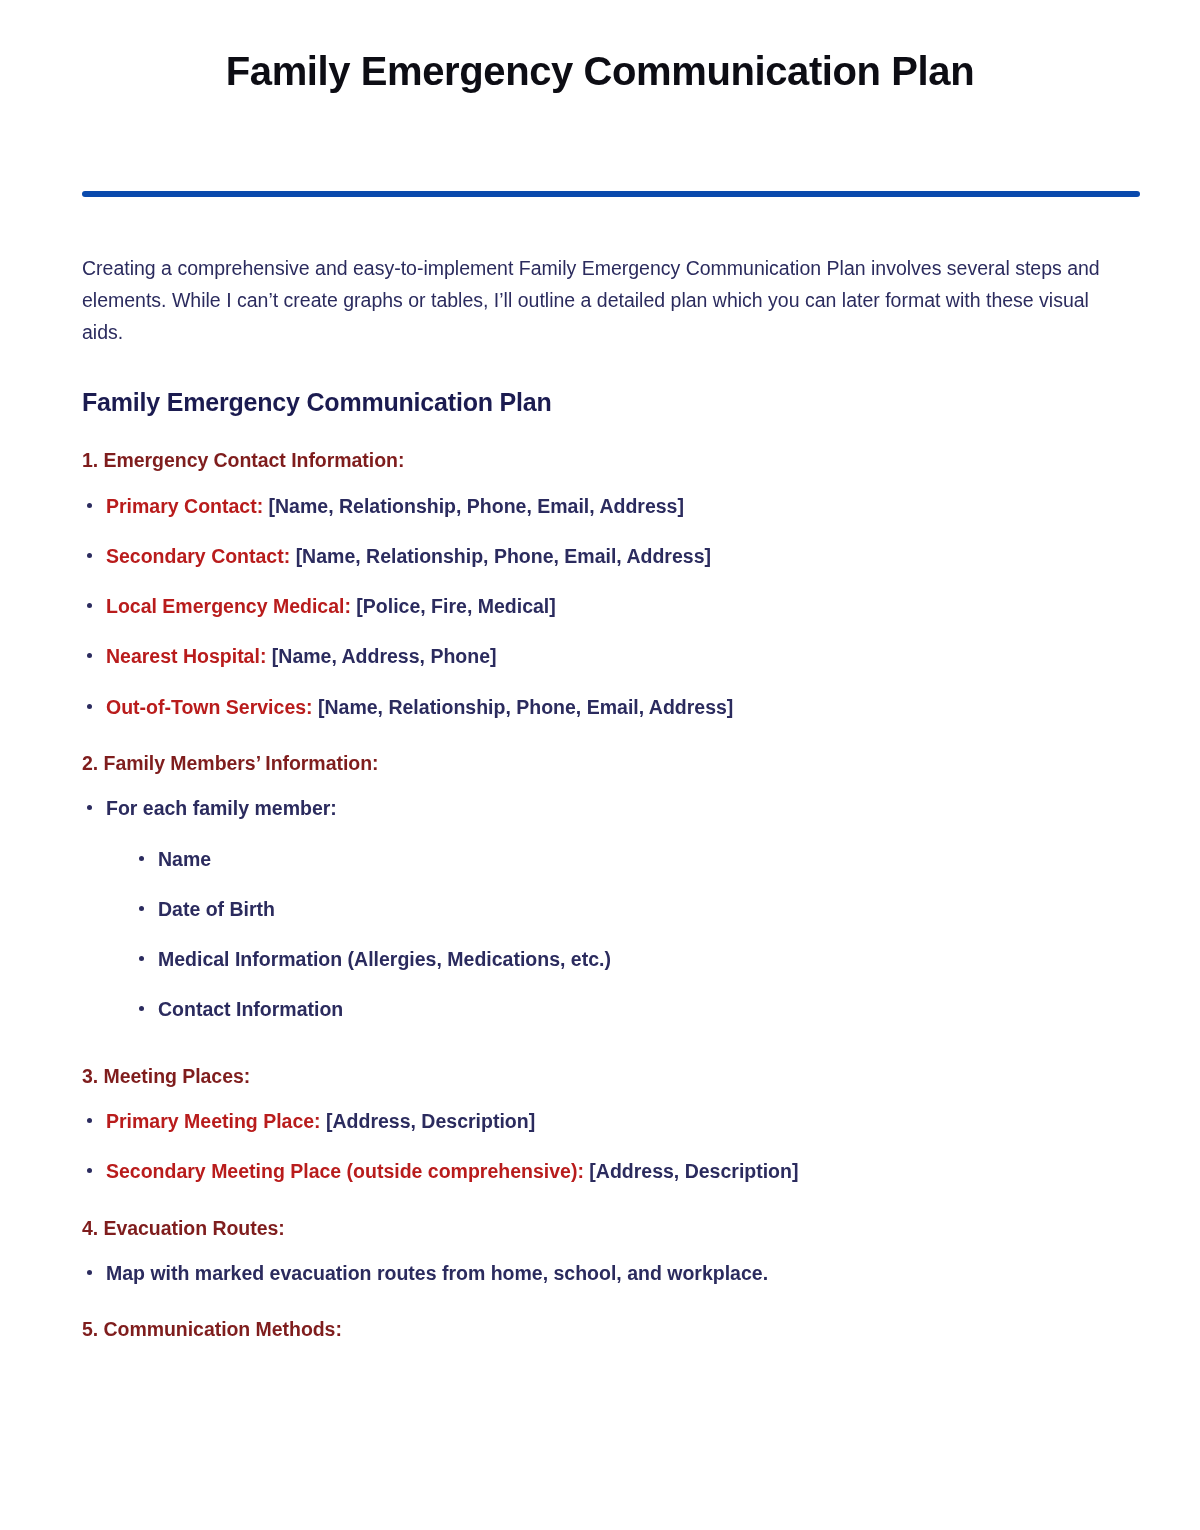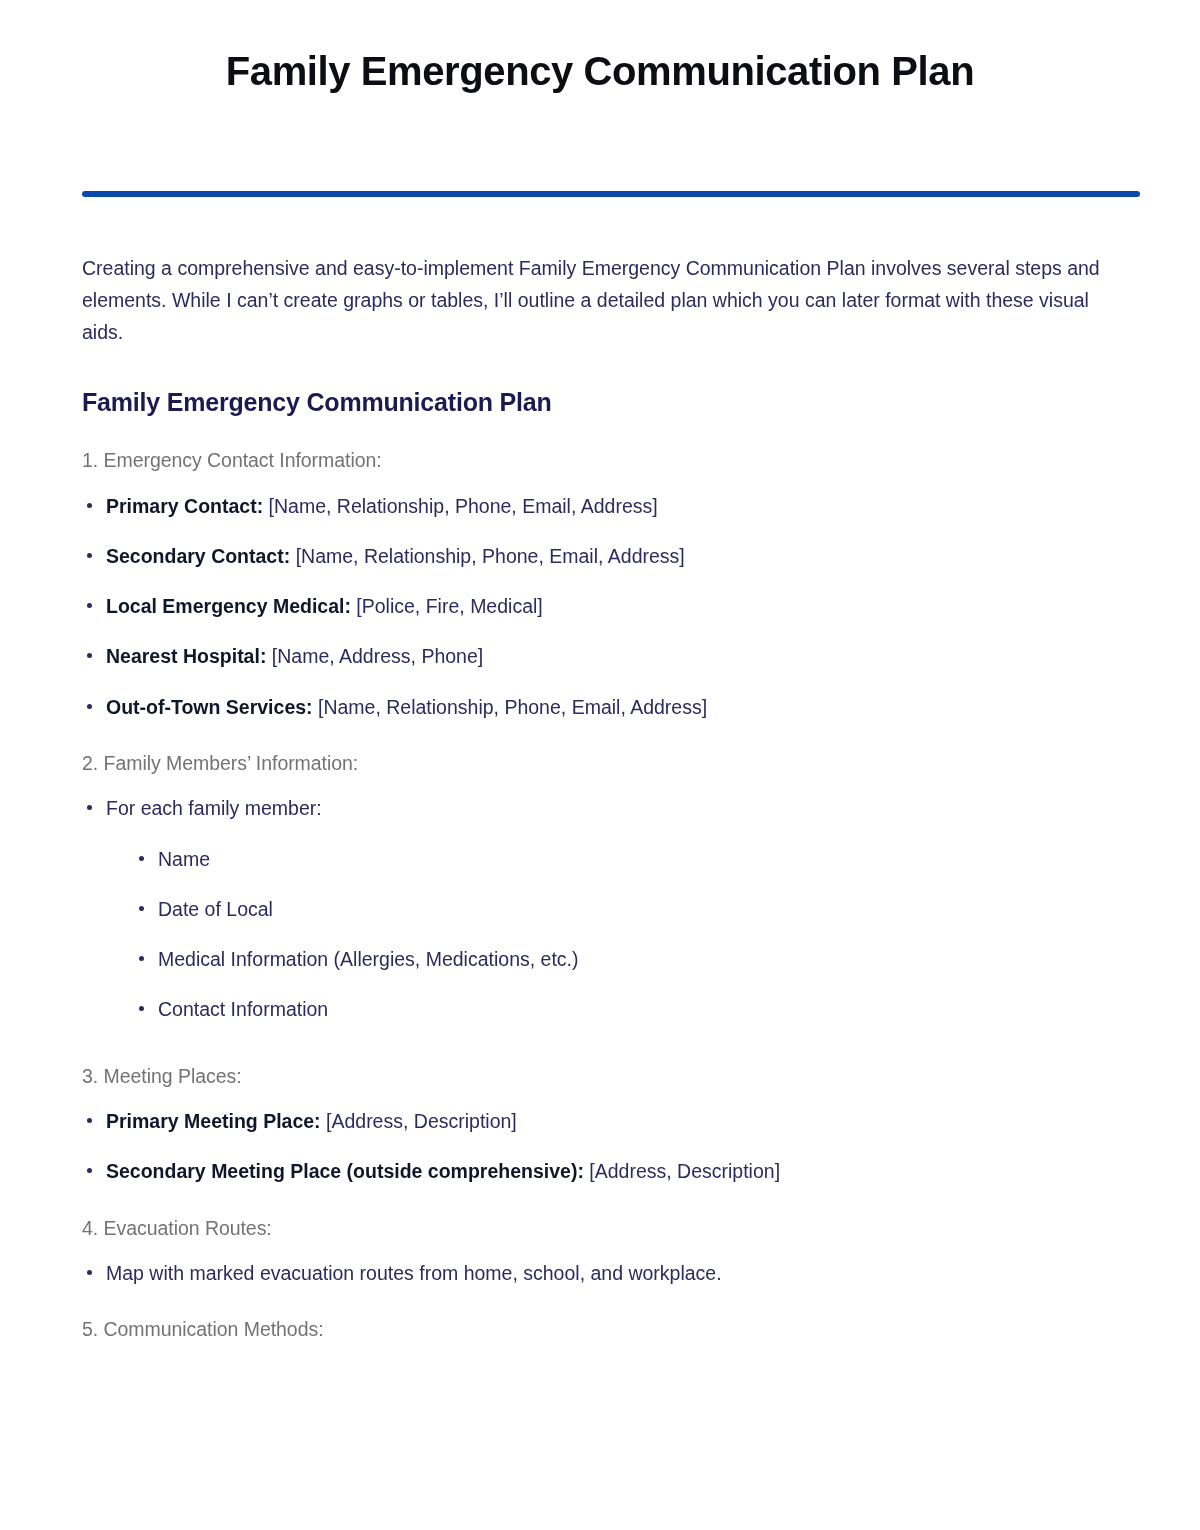--- a/index.html
+++ b/index.html
@@ -56,22 +56,22 @@
   h2.section-title {
     font-size: 25px;
     font-weight: 700;
     color: #1b1b50;
     margin: 38px 0 22px 0;
     letter-spacing: -0.2px;
     line-height: 1.25;
   }
   h3.subsection-title {
     font-size: 19.5px;
-    font-weight: 400;
-    color: #737373;
+    font-weight: 700;
+    color: #7f1d1d;
     margin: 30px 0 18px 0;
     letter-spacing: -0.05px;
     line-height: 1.3;
   }
   ul.bullets {
     list-style: none;
     margin: 0;
     padding: 0;
   }
   ul.bullets > li {
@@ -97,24 +97,24 @@
     padding-left: 28px;
   }
   ul.bullets.sub > li {
     margin-bottom: 22px;
   }
   ul.bullets > li:last-child {
     margin-bottom: 0;
   }
   .lbl {
     font-weight: 700;
-    color: #0f172a;
+    color: #b91c1c;
   }
   .val {
-    font-weight: 400;
+    font-weight: 700;
     color: #2b2b5e;
   }
   .block-gap {
     height: 10px;
   }
 </style>
 </head>
 <body>
 
 <div class="page">
@@ -157,21 +157,21 @@
 
     <h3 class="subsection-title">2. Family Members’ Information:</h3>
     <ul class="bullets">
       <li>
         <span class="val">For each family member:</span>
         <ul class="bullets sub">
           <li>
             <span class="val">Name</span>
           </li>
           <li>
-            <span class="val">Date of Local</span>
+            <span class="val">Date of Birth</span>
           </li>
           <li>
             <span class="val">Medical Information (Allergies, Medications, etc.)</span>
           </li>
           <li>
             <span class="val">Contact Information</span>
           </li>
         </ul>
       </li>
     </ul>

